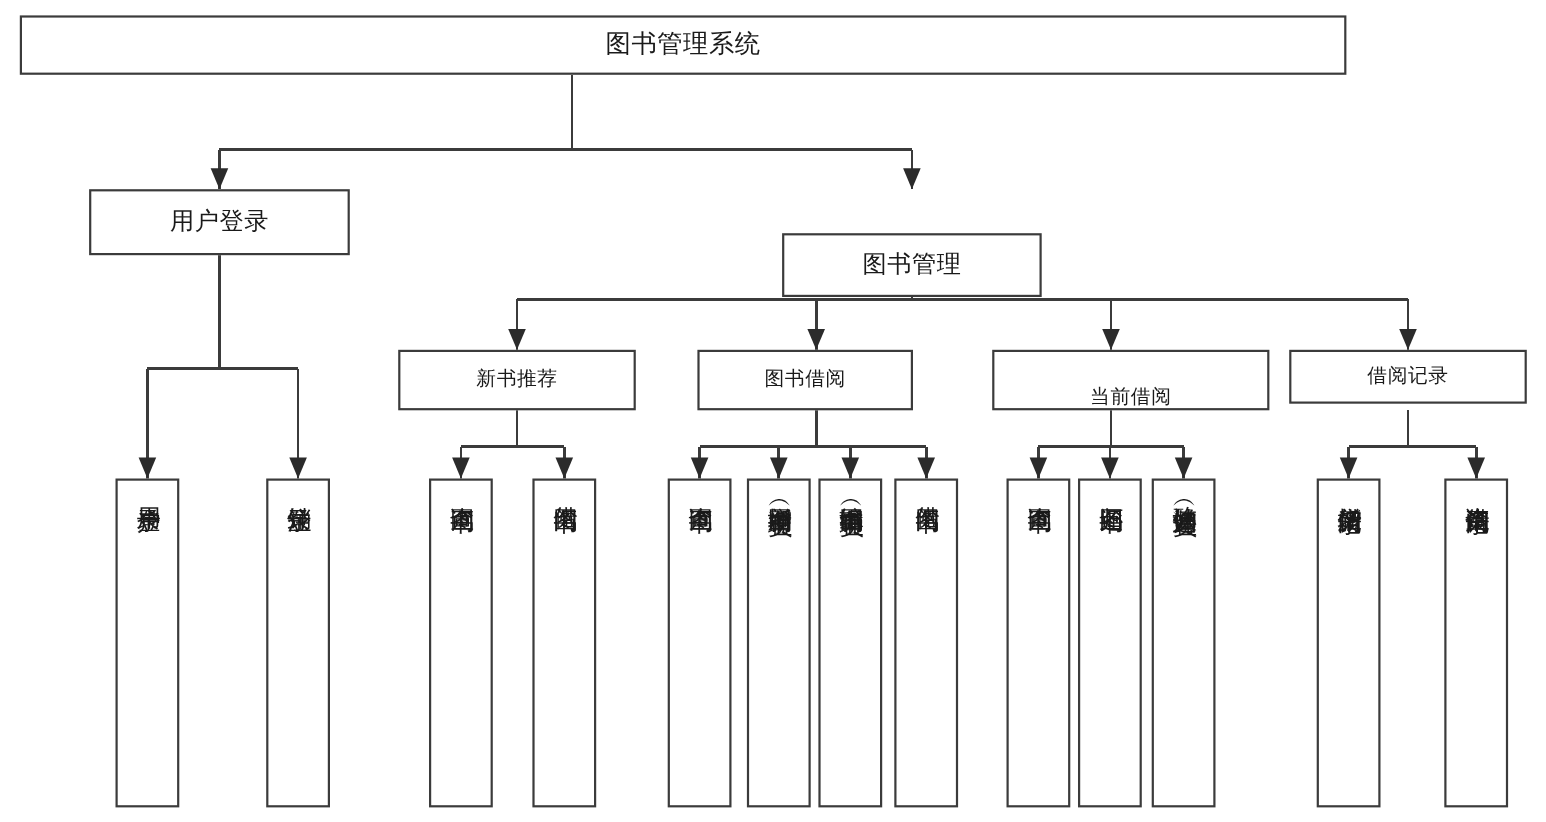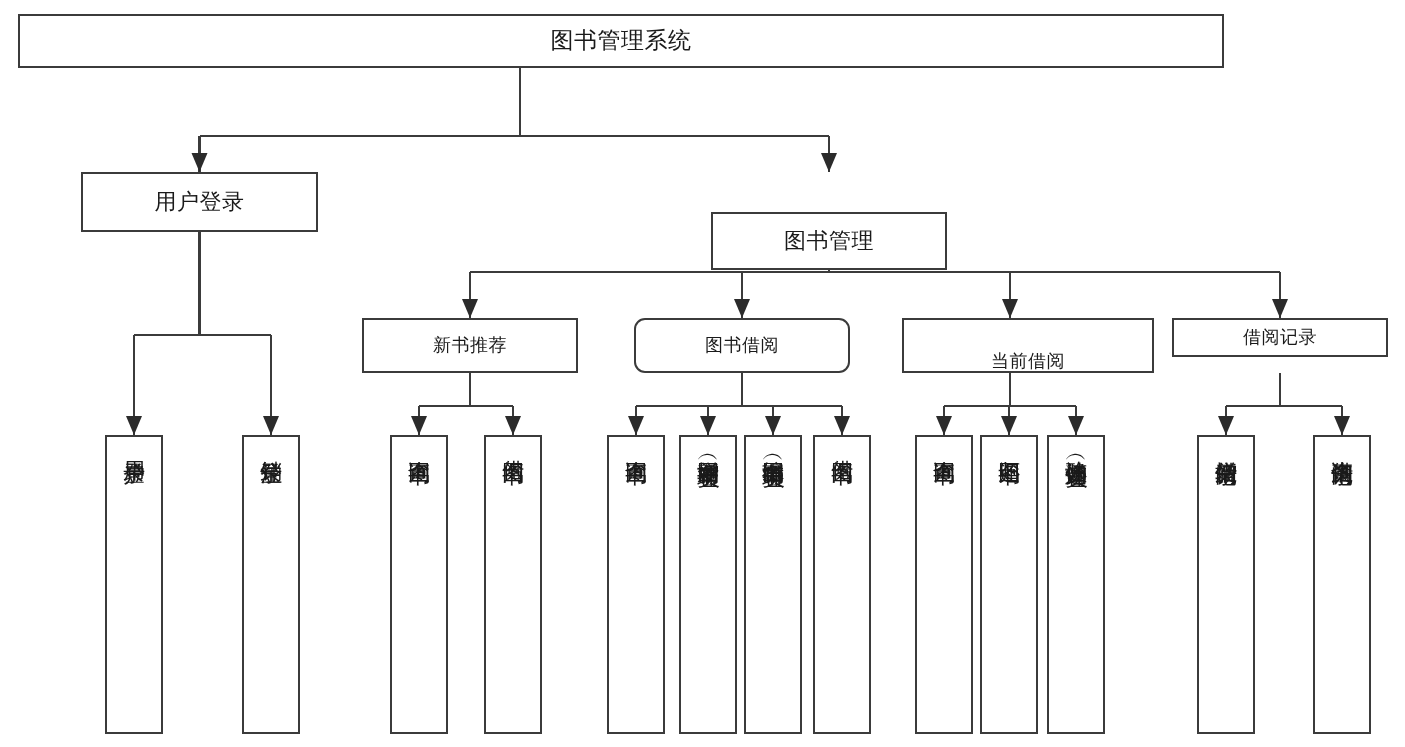--- a/index.html
+++ b/index.html
@@ -131,27 +131,27 @@
       </div>
       <div class="node lvl2" style="left: 81px; top: 172px; width: 237px; height: 60px;">
         <span class="label">用户登录</span>
       </div>
       <div class="node lvl2" style="left: 711px; top: 172px; width: 236px; height: 58px; margin-top: 40px;">
         <span class="label">图书管理</span>
       </div>
       <div class="node lvl3" style="left: 362px; top: 318px; width: 216px; height: 55px;">
         <span class="label">新书推荐</span>
       </div>
-      <div class="node lvl3" style="left: 634px; top: 318px; width: 216px; height: 55px; border-radius: 11px;">
+      <div class="node lvl3" style="left: 634px; top: 318px; width: 196px; height: 55px;">
         <span class="label">图书借阅</span>
       </div>
       <div class="node lvl3" style="left: 902px; top: 318px; width: 252px; height: 55px; align-items: flex-end;">
         <span class="label">当前借阅</span>
       </div>
-      <div class="node lvl3" style="left: 1172px; top: 318px; width: 216px; height: 39px;">
+      <div class="node lvl3" style="left: 1172px; top: 318px; width: 216px; height: 49px;">
         <span class="label">借阅记录</span>
       </div>
       <div class="node leaf" style="left: 105px; top: 435px; width: 58px; height: 299px;">
         <span class="label">用户登录</span>
       </div>
       <div class="node leaf" style="left: 242px; top: 435px; width: 58px; height: 299px;">
         <span class="label">注销登录</span>
       </div>
       <div class="node leaf" style="left: 390px; top: 435px; width: 58px; height: 299px;">
         <span class="label">查询图书</span>

